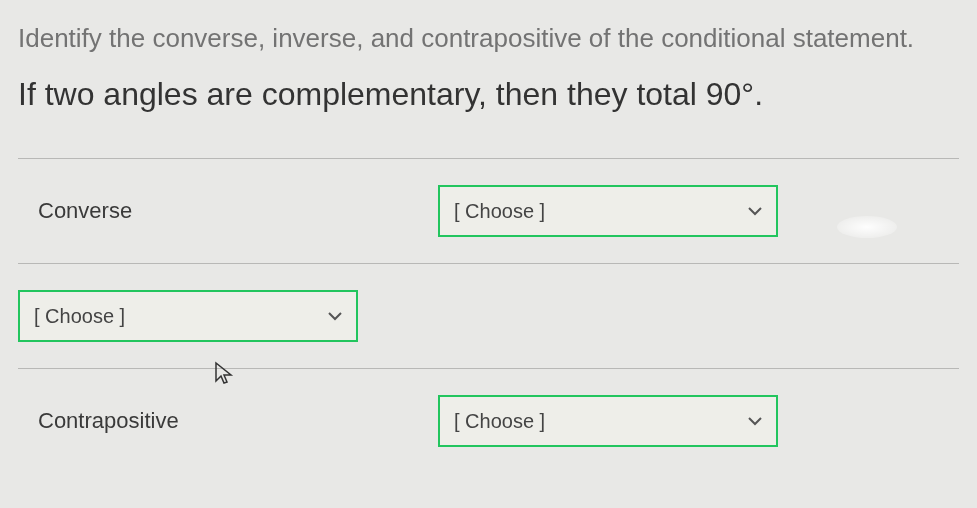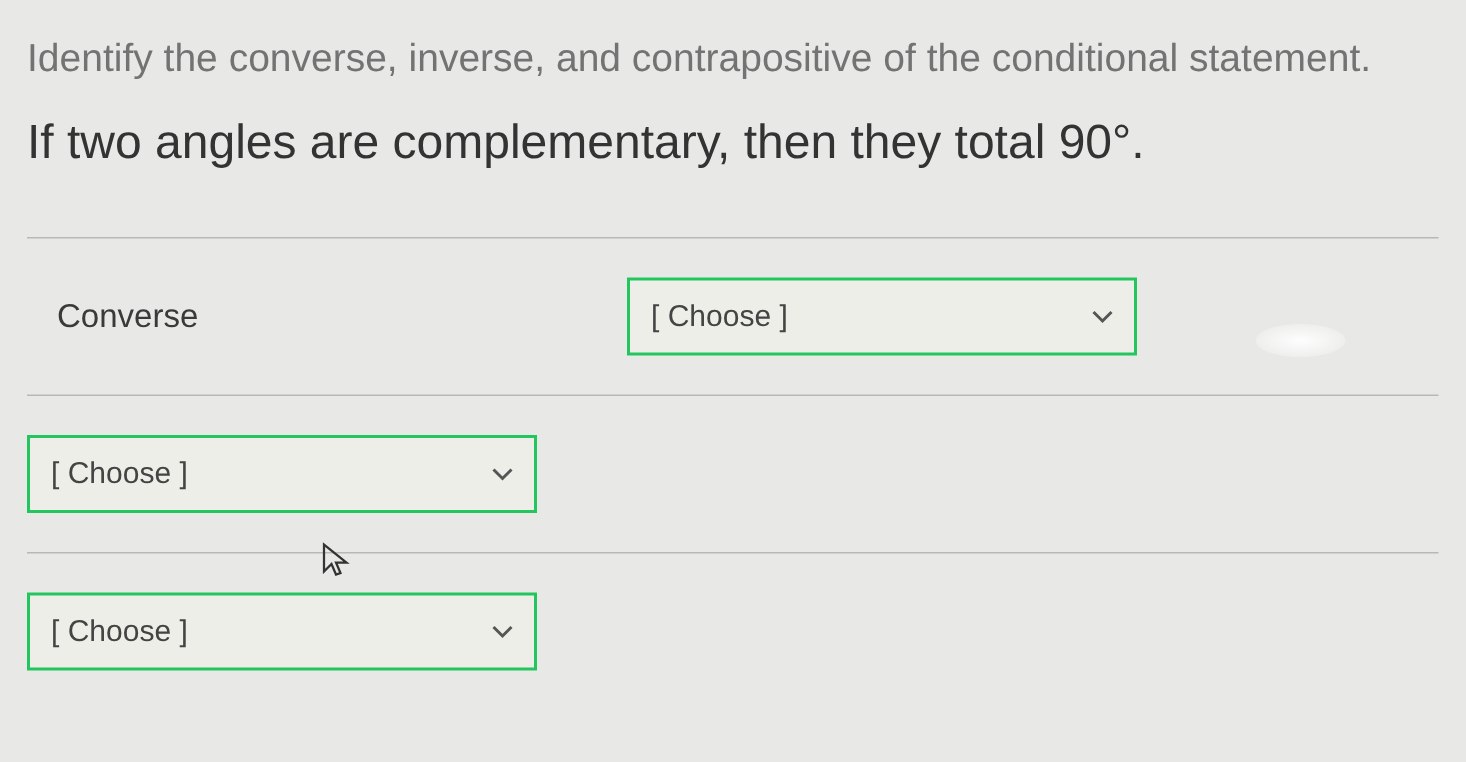--- a/index.html
+++ b/index.html
@@ -26,20 +26,21 @@
       font-size: 32px;
       color: #333;
       margin-bottom: 45px;
     }
     .row {
       display: flex;
       align-items: center;
       border-top: 1px solid #b8b8b6;
       padding: 26px 0;
       position: relative;
+      gap: 20px;
     }
     .row-label {
       width: 400px;
       font-size: 22px;
       color: #3a3a3a;
       padding-left: 20px;
     }
     .dropdown {
       width: 340px;
       height: 52px;
@@ -104,20 +105,21 @@
     </span>
   </div>
 </div>
 
 <div class="row">
   <span class="cursor">
     <svg width="22" height="26" viewBox="0 0 22 26">
       <path d="M3 2 L3 20 L8 15 L11 22 L14 21 L11 14 L18 14 Z" fill="none" stroke="#333" stroke-width="1.5"></path>
     </svg>
   </span>
+  <div class="row-label">Contrapositive</div>
   <div class="dropdown">
     <span>[ Choose ]</span>
     <span class="chevron">
       <svg width="14" height="10" viewBox="0 0 14 10">
           <path d="M1 2 L7 8 L13 2" stroke="#555" stroke-width="2" fill="none"></path>
         </svg>
     </span>
   </div>
 </div>
 

